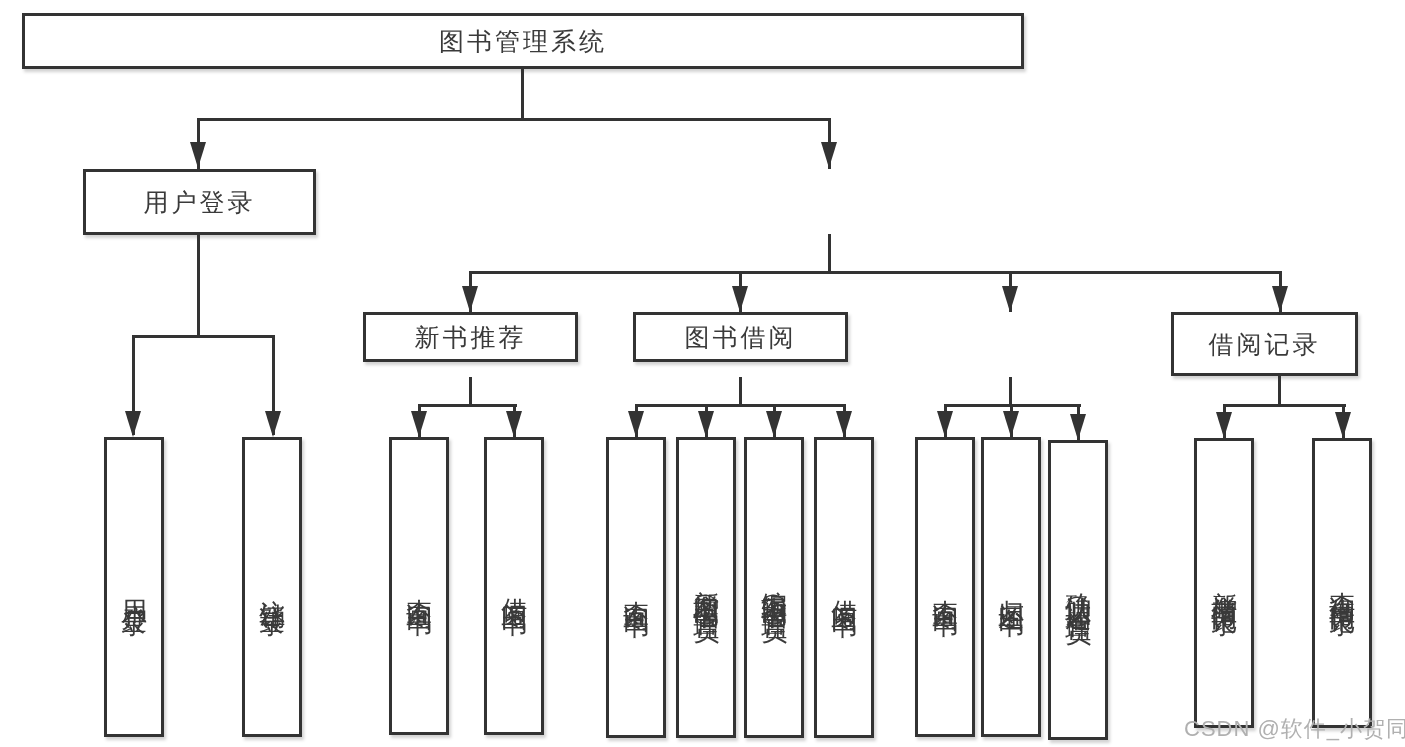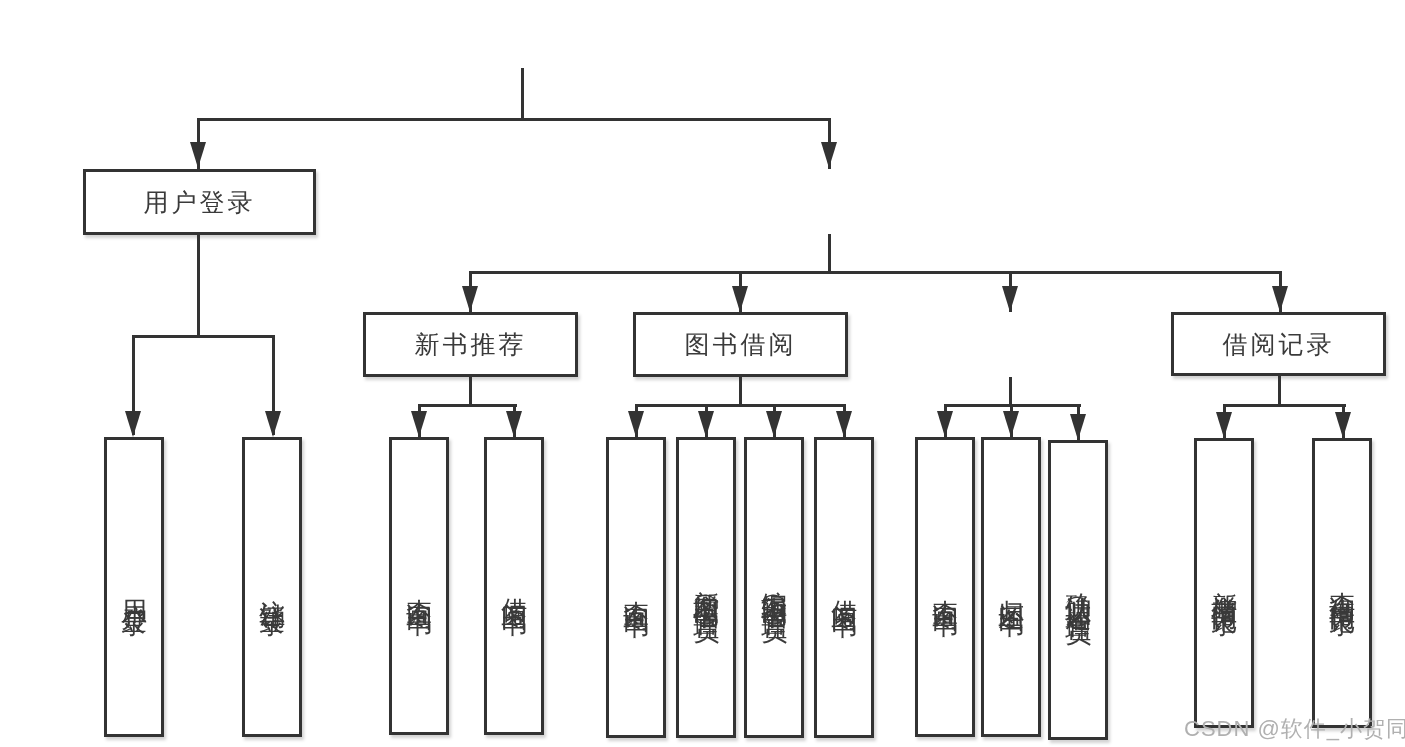--- a/index.html
+++ b/index.html
@@ -57,20 +57,23 @@
     letter-spacing:1px;
     z-index:20;
     white-space:nowrap;
   }
 </style>
 </head>
 <body>
 
 <div id="stage">
 
+  <div class="hbox" style="left:22px;top:13px;width:1002px;height:56px;">
+    <span>图书管理系统</span>
+  </div>
 
   <div class="vline" style="left:521px;top:68px;height:52px;"></div>
   <div class="hline" style="left:197px;top:118px;width:634px;"></div>
   <div class="vline" style="left:197px;top:118px;height:51px;"></div>
   <div class="arrow" style="left:190px;top:142px;"></div>
   <div class="vline" style="left:828px;top:118px;height:51px;"></div>
   <div class="arrow" style="left:821px;top:142px;"></div>
 
   <div class="hbox" style="left:83px;top:169px;width:233px;height:66px;">
     <span>用户登录</span>
@@ -87,27 +90,27 @@
   <div class="hline" style="left:469px;top:271px;width:813px;"></div>
   <div class="vline" style="left:469px;top:271px;height:41px;"></div>
   <div class="arrow" style="left:462px;top:286px;"></div>
   <div class="vline" style="left:739px;top:271px;height:41px;"></div>
   <div class="arrow" style="left:732px;top:286px;"></div>
   <div class="vline" style="left:1009px;top:271px;height:41px;"></div>
   <div class="arrow" style="left:1002px;top:286px;"></div>
   <div class="vline" style="left:1279px;top:271px;height:41px;"></div>
   <div class="arrow" style="left:1272px;top:286px;"></div>
 
-  <div class="hbox" style="left:363px;top:312px;width:215px;height:65px;">
+  <div class="hbox" style="left:363px;top:312px;width:215px;height:50px;">
     <span>新书推荐</span>
   </div>
-  <div class="hbox" style="left:633px;top:312px;width:215px;height:65px;">
+  <div class="hbox" style="left:633px;top:312px;width:215px;height:50px;">
     <span>图书借阅</span>
   </div>
-  <div class="hbox" style="left:1171px;top:312px;width:215px;height:64px;">
+  <div class="hbox" style="left:1171px;top:312px;width:187px;height:64px;">
     <span>借阅记录</span>
   </div>
 
   <div class="vline" style="left:469px;top:377px;height:30px;"></div>
   <div class="hline" style="left:418px;top:404px;width:99px;"></div>
   <div class="vline" style="left:418px;top:404px;height:33px;"></div>
   <div class="arrow" style="left:411px;top:411px;"></div>
   <div class="vline" style="left:513px;top:404px;height:33px;"></div>
   <div class="arrow" style="left:506px;top:411px;"></div>
 

